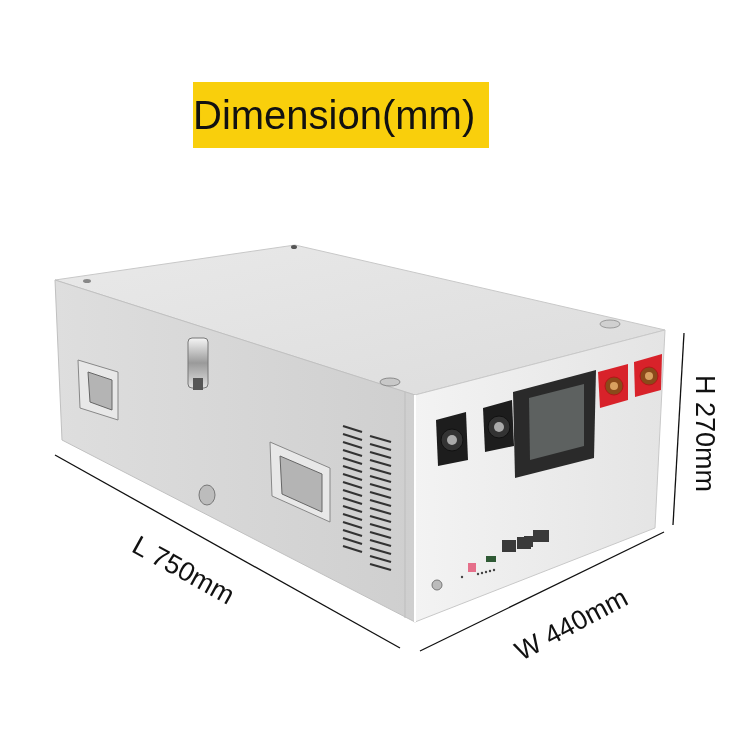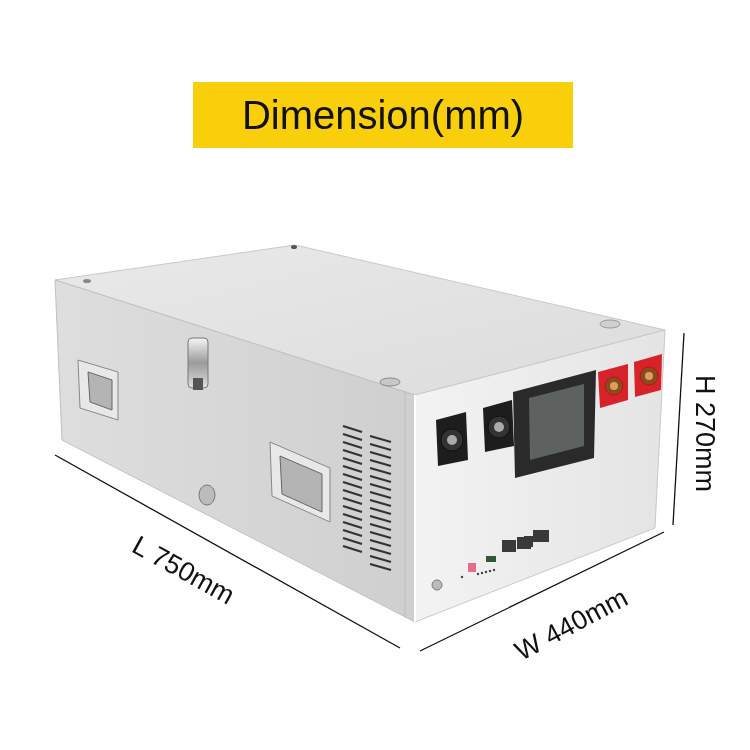--- a/index.html
+++ b/index.html
@@ -1,17 +1,17 @@
 <!DOCTYPE html>
 <html><head>
 <meta charset="utf-8">
 <style>
   html, body { margin:0; padding:0; background:#ffffff; }
   body { width:750px; height:750px; position:relative; overflow:hidden; font-family:"Liberation Sans", sans-serif; }
-  .title-banner { position:absolute; left:193px; top:82px; width:380px; height:66px; background:#f9cf0c; display:flex; align-items:center; justify-content:center; }
+  .title-banner { position:absolute; left:193px; top:82px; width:296px; height:66px; background:#f9cf0c; display:flex; align-items:center; }
   .title-text { font-size:40px; color:#111111; font-family:"Liberation Sans", sans-serif; letter-spacing:0px; }
   svg.scene { position:absolute; left:0; top:0; }
   .dim-label { position:absolute; font-size:27px; color:#111111; font-family:"Liberation Sans", sans-serif; white-space:nowrap; transform-origin:0 0; }
   .lbl-l { left:142px; top:530px; transform:rotate(29deg); }
   .lbl-w { left:510px; top:640px; transform:rotate(-28deg); }
   .lbl-h { left:720px; top:375px; transform:rotate(90deg); }
 </style>
 </head>
 <body>
 

